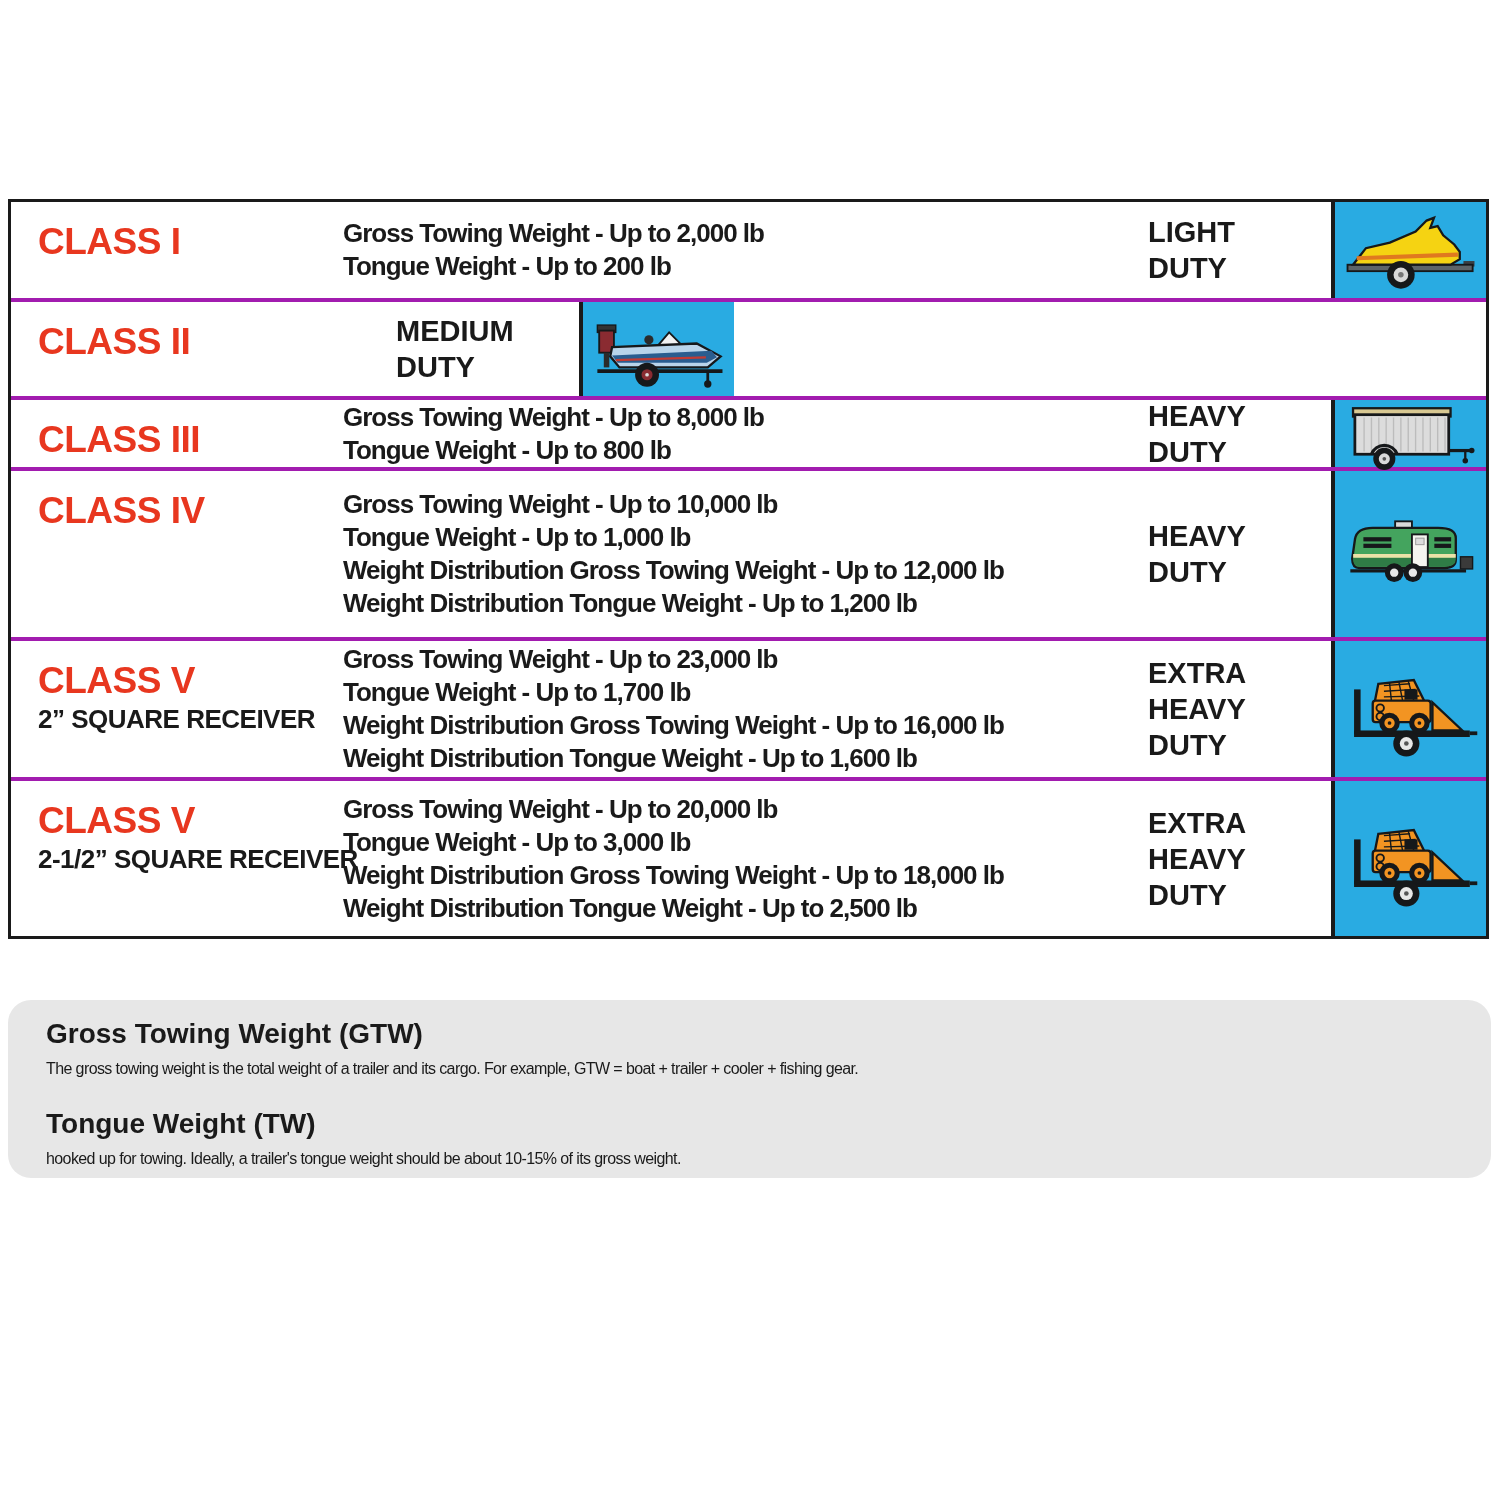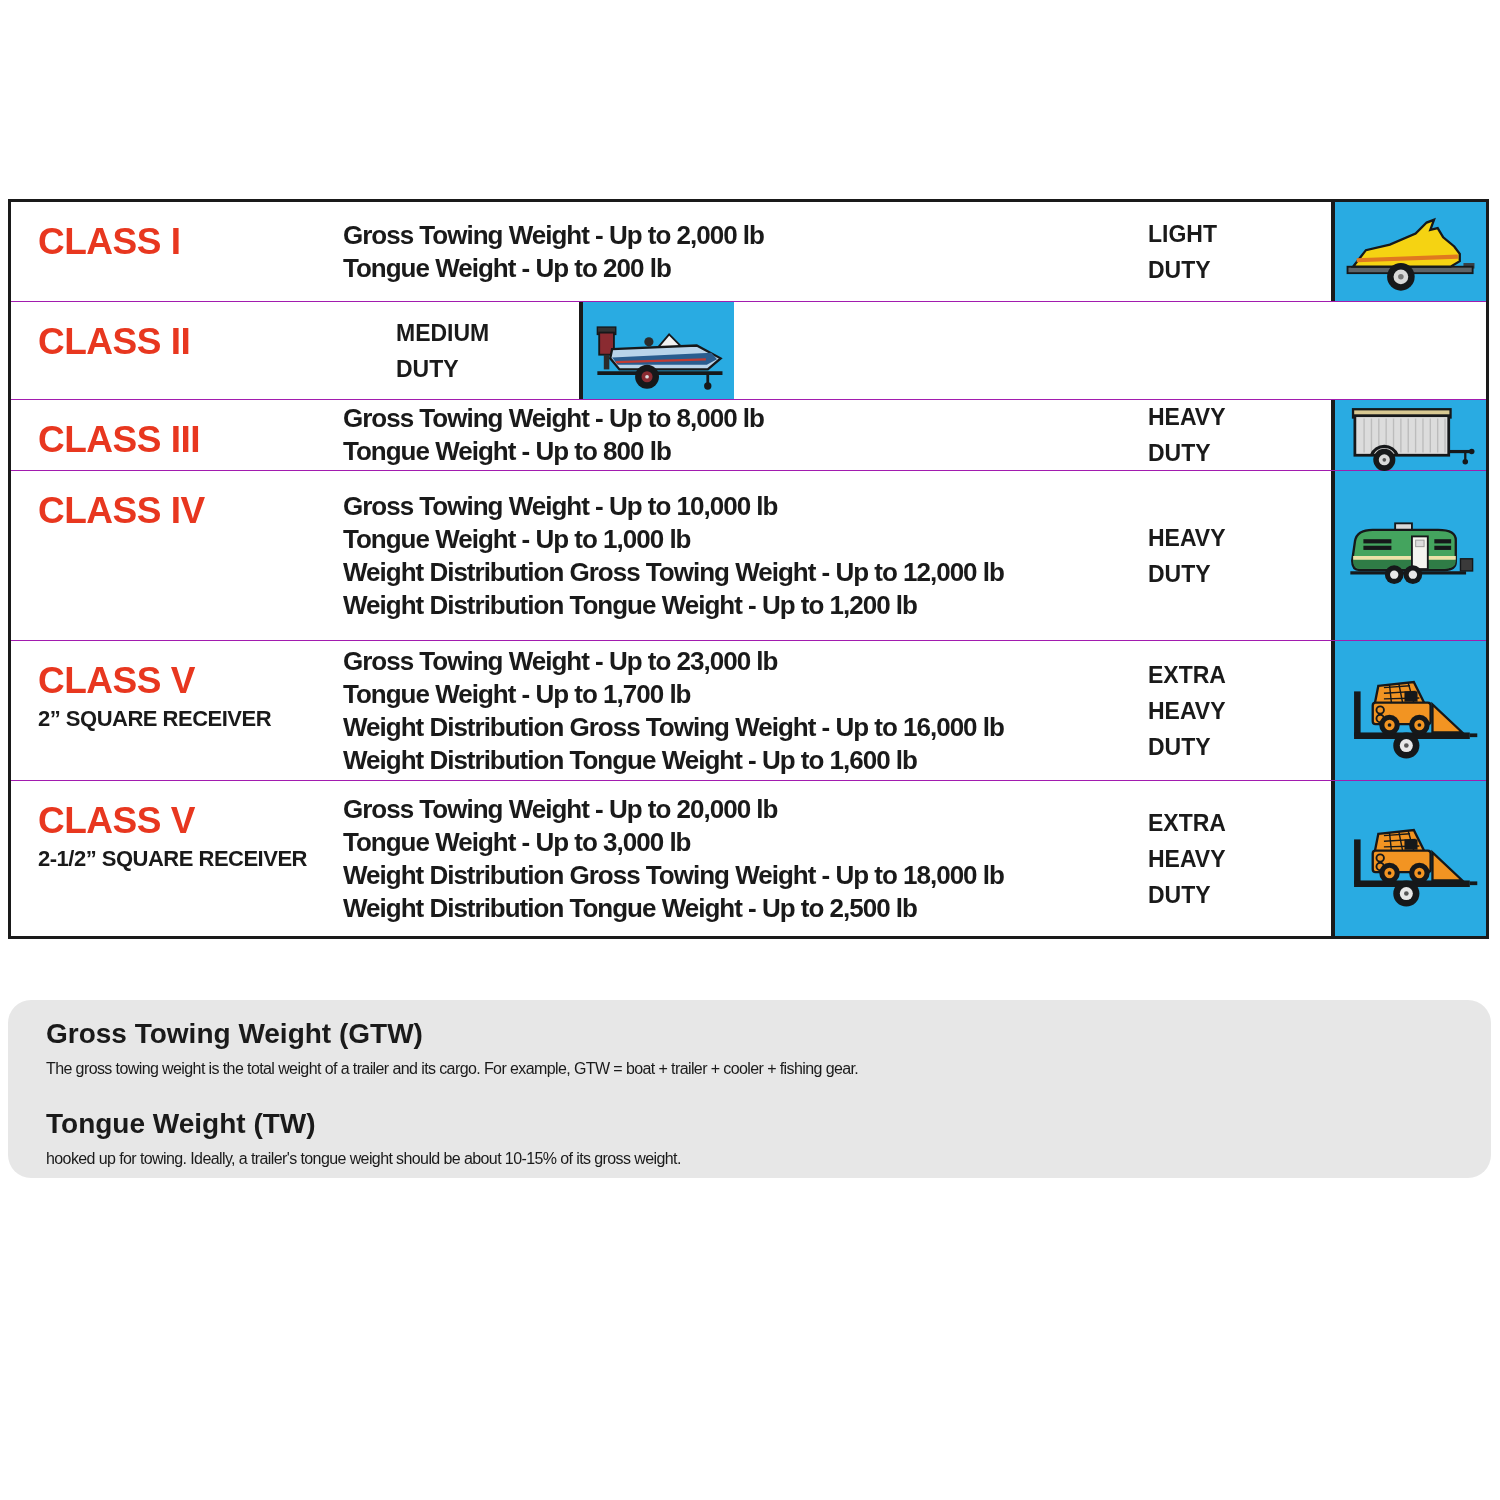--- a/index.html
+++ b/index.html
@@ -8,50 +8,50 @@
     font-family:"Liberation Sans", sans-serif;color:#1a1a1a;
     position:relative;overflow:hidden;
   }
   *{box-sizing:border-box;}
 
   
   .tow-table{
     position:absolute;left:8px;top:199px;width:1481px;
     border:3px solid #1a1a1a;background:#ffffff;
   }
-  .row{display:flex;border-bottom:1px solid #a21caf;}
+  .row{display:flex;border-bottom:4px solid #a21caf;}
   .row:last-child{border-bottom:none;}
   .h1{height:100px;}.h2{height:98px;}.h3{height:71px;}
   .h4{height:170px;}.h5{height:140px;}.h6{height:155px;}
 
   .cell-class{width:330px;padding:20px 0 0 27px;flex:none;}
   .class-name{
     color:#e8371f;font-weight:bold;font-size:37px;line-height:40px;
     letter-spacing:-0.5px;white-space:nowrap;
   }
   .receiver{
-    color:#1a1a1a;font-weight:bold;font-size:22px;line-height:26px;
+    color:#1a1a1a;font-weight:bold;font-size:26px;line-height:26px;
     margin-top:5px;letter-spacing:-0.5px;white-space:nowrap;
   }
 
   .cell-specs{
     flex:1;display:flex;flex-direction:column;justify-content:center;
     padding-left:2px;min-width:0;
   }
   .spec-line{
     font-weight:bold;font-size:26px;line-height:33px;
     letter-spacing:-1px;white-space:nowrap;
   }
 
   .cell-duty{
     width:238px;flex:none;display:flex;align-items:center;
     padding-left:55px;
   }
   .duty-text div{
-    font-weight:bold;font-size:23px;line-height:36px;letter-spacing:0;
+    font-weight:bold;font-size:29px;line-height:36px;letter-spacing:0;
     white-space:nowrap;
   }
 
   .cell-icon{
     width:155px;flex:none;border-left:4px solid #1a1a1a;
     background:#29abe2;display:flex;align-items:center;justify-content:center;
   }
   .cell-icon svg{display:block;}
 
   

